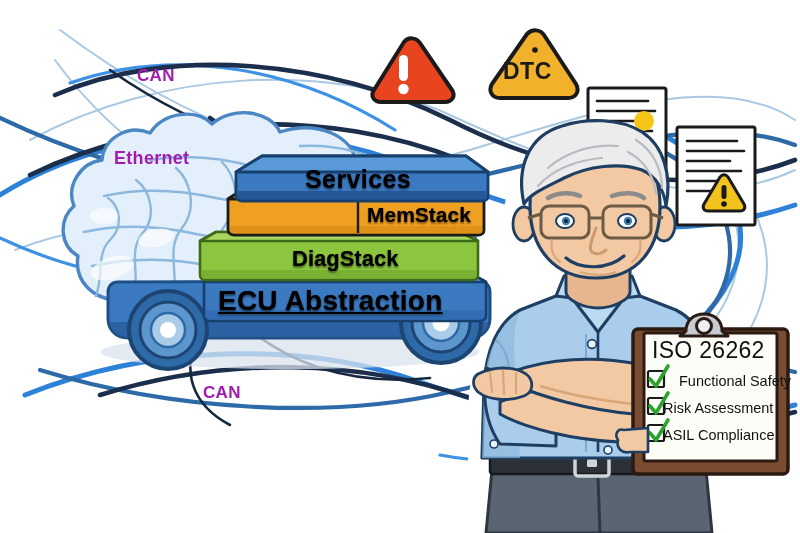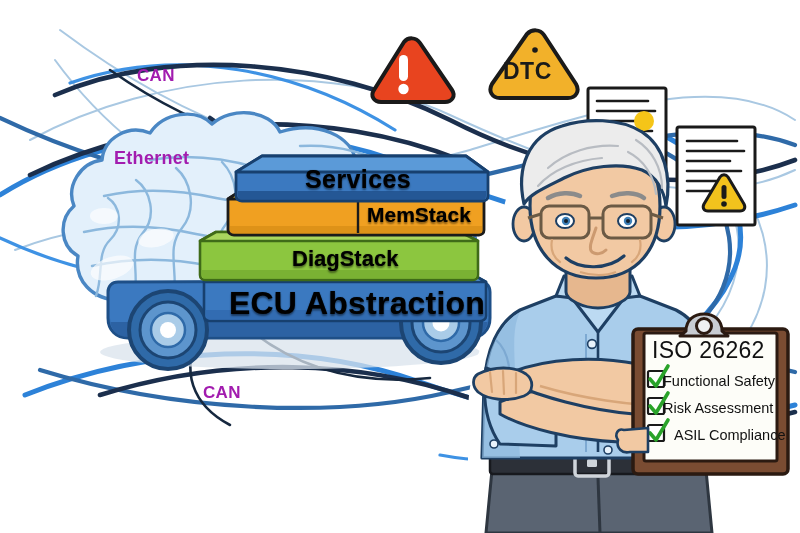--- a/index.html
+++ b/index.html
@@ -16,33 +16,33 @@
   #can-bottom-label{left:203px;top:383px;font-size:17px;}
   .stacklabel{
     position:absolute;font-family:"Liberation Sans",sans-serif;font-weight:bold;
     color:#000000;white-space:nowrap;
     text-shadow:0 1.5px 2px rgba(0,0,0,.45), 0 0 1px rgba(0,0,0,.5);
   }
   #services-label{left:305px;top:165px;font-size:25px;letter-spacing:.4px;}
   #comstack-label{left:247px;top:203px;font-size:21px;}
   #memstack-label{left:367px;top:203px;font-size:21px;}
   #diagstack-label{left:292px;top:246px;font-size:22px;}
-  #ecu-label{left:229px;top:285px;font-size:32px;letter-spacing:.2px;}
+  #ecu-label{left:218px;top:285px;font-size:28px;letter-spacing:.2px;text-decoration:underline;}
   #dtc-text{
     position:absolute;left:503px;top:58px;font-size:23px;font-weight:bold;
     color:#1a1a1a;font-family:"Liberation Sans",sans-serif;letter-spacing:.5px;
   }
   .cliptext{
     position:absolute;font-family:"Liberation Sans",sans-serif;
     color:#111111;white-space:nowrap;font-weight:normal;
   }
   #iso-title{left:652px;top:337px;font-size:23px;letter-spacing:.3px;}
-  #cl-item-0{left:663px;top:373px;font-size:14.5px;}
+  #cl-item-0{left:663px;top:373px;font-size:14.5px;padding-left:16px;}
   #cl-item-1{left:663px;top:400px;font-size:14.5px;}
-  #cl-item-2{left:663px;top:427px;font-size:14.5px;margin-left:11px;}
+  #cl-item-2{left:663px;top:427px;font-size:14.5px;}
 </style>
 </head>
 <body>
 
 <div id="scene">
 
   <div class="layer">
     <svg width="800" height="533" viewBox="0 0 800 533" xmlns="http://www.w3.org/2000/svg">
       <g fill="none" stroke-linecap="round">
 

